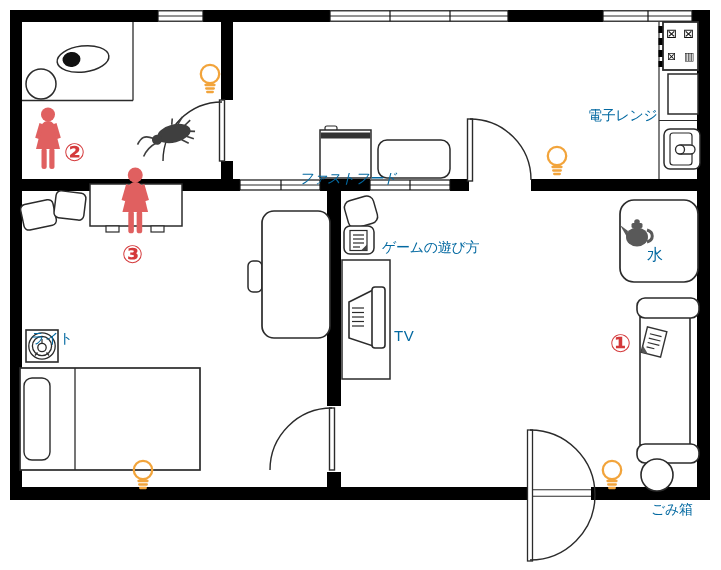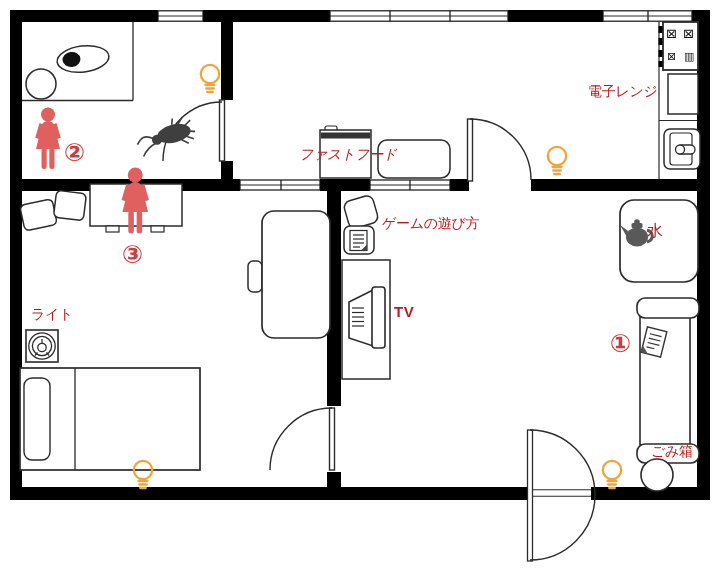--- a/index.html
+++ b/index.html
@@ -1,26 +1,26 @@
 <!DOCTYPE html>
 <html><head>
 <meta charset="utf-8">
 <style>
   html,body{margin:0;padding:0;background:#fff;}
   .plan{position:relative;width:721px;height:570px;background:#fff;overflow:hidden;
         font-family:"Liberation Sans","DejaVu Sans",sans-serif;}
   .plan svg{position:absolute;left:0;top:0;}
-  .label{position:absolute;color:#b91c1c;font-size:14px;line-height:1.1;white-space:nowrap;letter-spacing:-0.3px;}
+  .label{position:absolute;color:#0369a1;font-size:14px;line-height:1.1;white-space:nowrap;letter-spacing:-0.3px;margin-top:24px;}
   .lbl-microwave{left:588px;top:84px;}
   .lbl-fastfood{left:299px;top:147px;font-style:italic;}
   .lbl-game{left:382px;top:216px;}
-  .lbl-tv{left:394px;top:304px;font-size:15px;font-weight:700;letter-spacing:.5px;}
+  .lbl-tv{left:394px;top:304px;font-size:15px;font-weight:400;letter-spacing:.5px;}
   .lbl-water{left:647px;top:222px;font-size:16px;}
   .lbl-light{left:31px;top:307px;text-align:right;}
-  .lbl-trash{left:651px;top:444px;}
+  .lbl-trash{left:651px;top:478px;}
   .marker{position:absolute;color:#d4393b;font-size:25px;font-weight:600;line-height:1;}
   .marker-1{left:610px;top:331px;}
   .marker-2{left:64px;top:140px;}
   .marker-3{left:122px;top:242px;}
   .burner{position:absolute;color:#111;font-size:13px;line-height:1;}
   .b1{left:666px;top:27px;}
   .b2{left:683px;top:27px;}
   .b3{left:667px;top:51px;font-size:11px;}
   .b4{left:684px;top:51px;font-size:11px;}
 </style>

